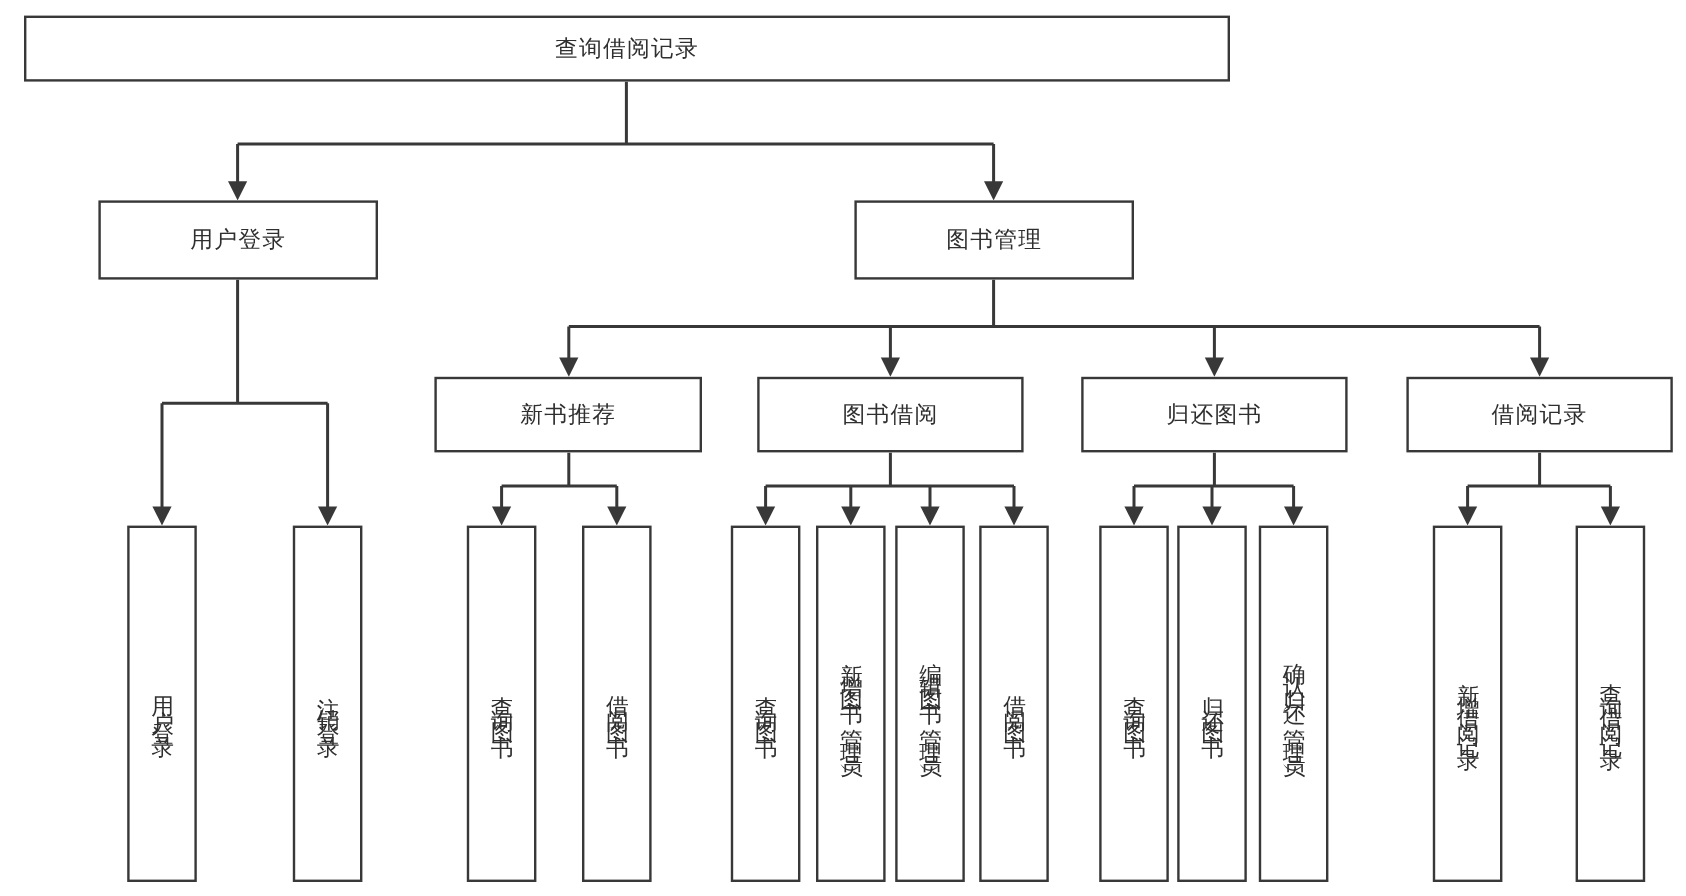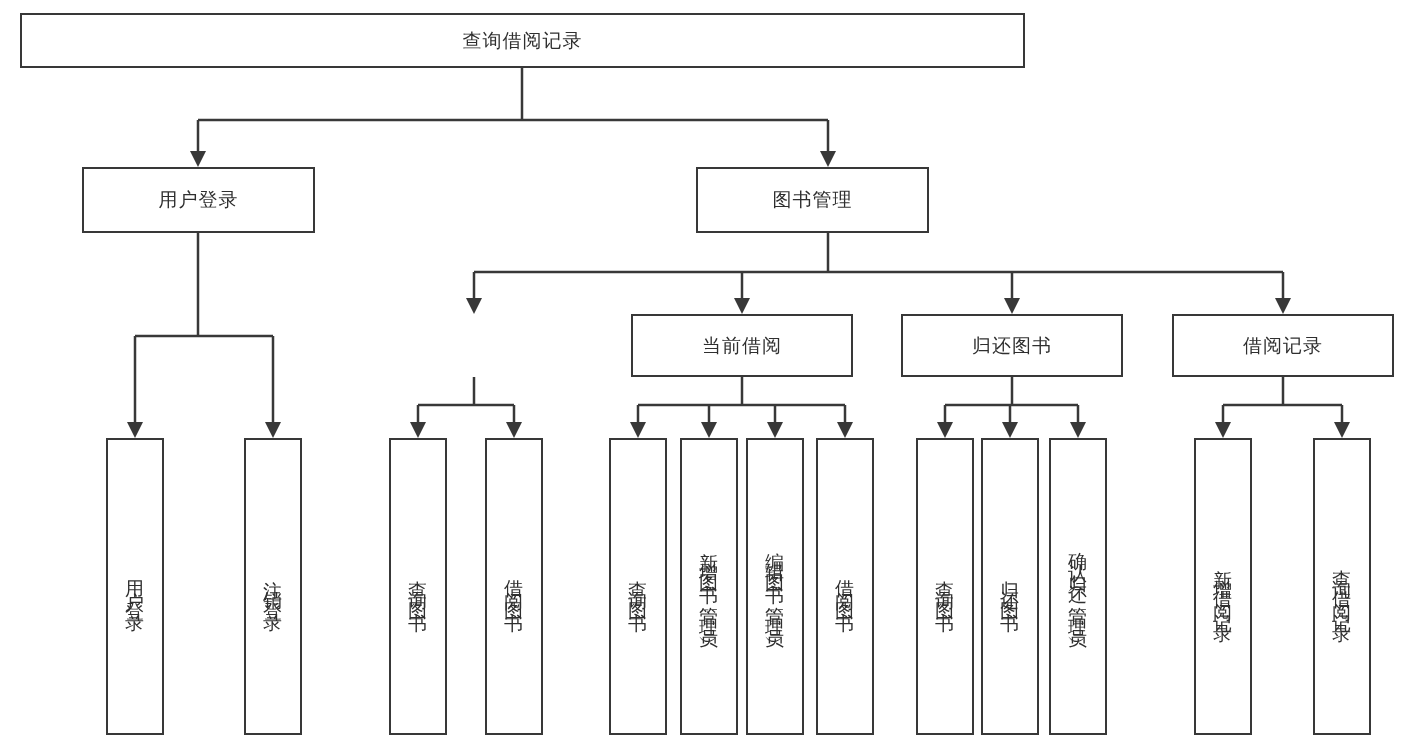--- a/index.html
+++ b/index.html
@@ -90,26 +90,29 @@
     </g>
   </svg>
 
   <div class="node h" style="left:20px; top:13px; width:1005px; height:55px;">
     <span class="lbl">查询借阅记录</span>
   </div>
 
   <div class="node h lvl2" style="left:82px;">
     <span class="lbl">用户登录</span>
   </div>
-  <div class="node h lvl2" style="left:696px;">
+  <div class="node h lvl2" style="left:712px;">
     <span class="lbl">图书管理</span>
   </div>
 
+  <div class="node h lvl3" style="left:362px; width:223px;">
+    <span class="lbl">新书推荐</span>
+  </div>
   <div class="node h lvl3" style="left:631px; width:222px;">
-    <span class="lbl">当前借阅</span>
+    <span class="lbl">图书借阅</span>
   </div>
   <div class="node h lvl3" style="left:901px; width:222px;">
     <span class="lbl">归还图书</span>
   </div>
   <div class="node h lvl3" style="left:1172px; width:222px;text-align:center;">
     <span class="lbl">借阅记录</span>
   </div>
 
   <div class="node v leaf" style="left:106px;">
     <span class="lbl">用户登录</span>

